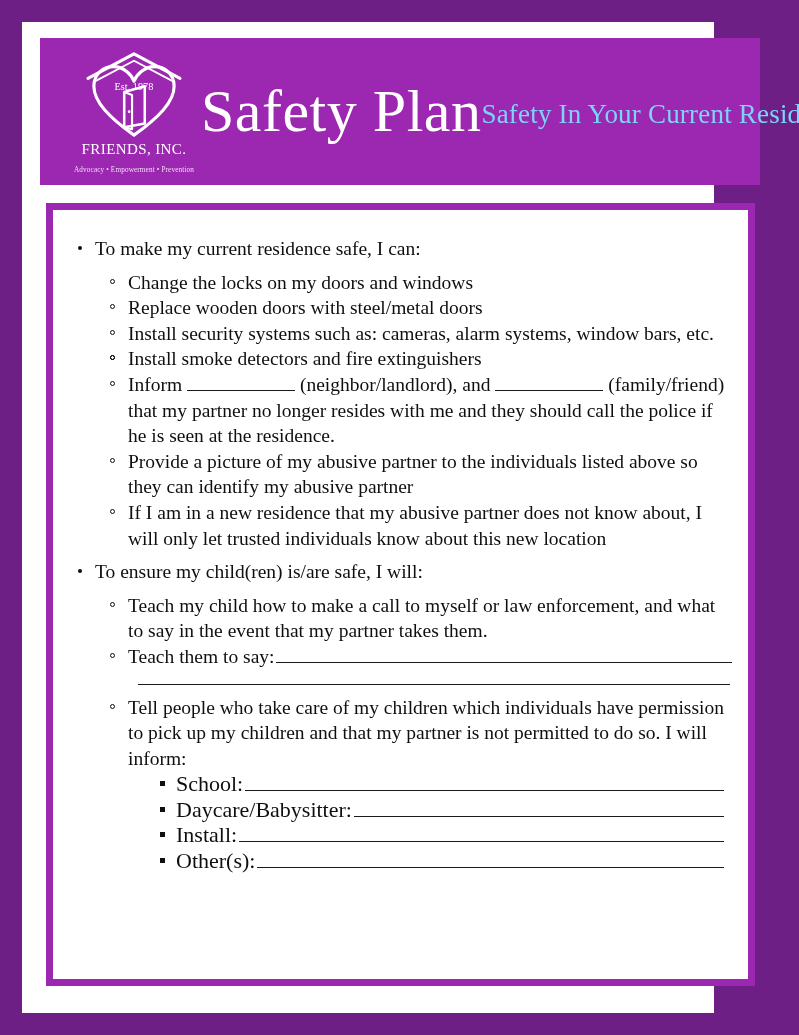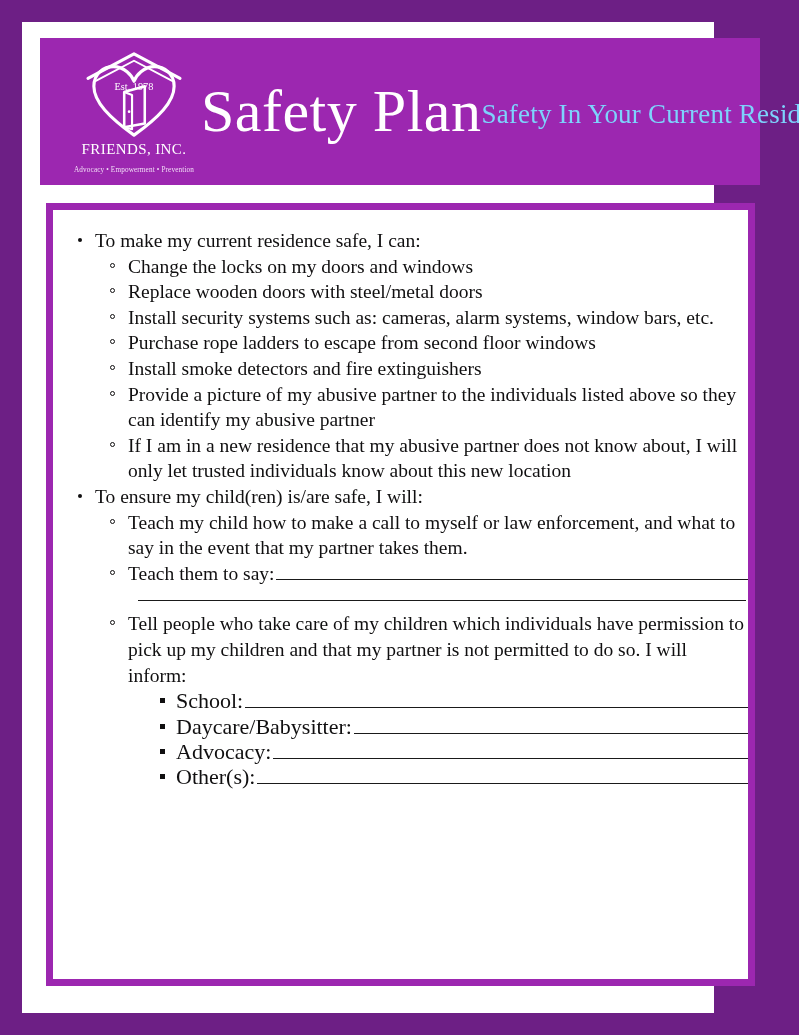--- a/index.html
+++ b/index.html
@@ -122,21 +122,21 @@
   .content-inner {
     position: absolute;
     left: 0; top: 0;
     width: 100%;
     height: 100%;
     padding: 18px 0 0 0;
     box-sizing: border-box;
   }
 
   ul.lvl1, ul.lvl2, ul.lvl3 {
-    margin: 0;
+    margin: 8px;
     padding: 0;
     list-style: none;
   }
   ul.lvl1 { margin-left: 24px; }
 
   li.b1, li.b2, li.b3 {
     position: relative;
     color: #100f10;
     font-family: "Liberation Serif", "DejaVu Serif", serif;
   }
@@ -277,29 +277,33 @@
               <span>Replace wooden doors with steel/metal doors</span>
             </li>
 
             <li class="b2">
               <span class="bullet"></span>
               <span>Install security systems such as: cameras, alarm systems, window bars, etc.</span>
             </li>
 
             <li class="b2">
               <span class="bullet"></span>
-              <span>Purchase rope ladders to escape from second floor windows</span>
             </li>
 
             <li class="b2">
               <span class="bullet"></span>
               <span>Install smoke detectors and fire extinguishers</span>
             </li>
 
 
+            <li class="b2">
+              <span class="bullet"></span>
+              <span>Inform </span><span class="blank-inline blank-short"></span><span> (neighbor/landlord), and </span><span class="blank-inline blank-short"></span>
+              <span>(family/friend) that my partner no longer resides with me and they should call the police if he is seen at the residence.</span>
+            </li>
 
             <li class="b2">
               <span class="bullet"></span>
               <span>Provide a picture of my abusive partner to the individuals listed above so they can identify my abusive partner</span>
             </li>
 
             <li class="b2">
               <span class="bullet"></span>
               <span>If I am in a new residence that my abusive partner does not know about, I will only let trusted individuals know about this new location</span>
             </li>
@@ -341,21 +345,21 @@
                 <li class="b3">
                   <span class="bullet"></span>
                   <div class="fill-row">
                     <span class="lbl">Daycare/Babysitter:</span>
                     <span class="rule"></span>
                   </div>
                 </li>
                 <li class="b3">
                   <span class="bullet"></span>
                   <div class="fill-row">
-                    <span class="lbl">Advocacy:</span>
+                    <span class="lbl">Install:</span>
                     <span class="rule"></span>
                   </div>
                 </li>
                 <li class="b3">
                   <span class="bullet"></span>
                   <div class="fill-row">
                     <span class="lbl">Other(s):</span>
                     <span class="rule"></span>
                   </div>
                 </li>

